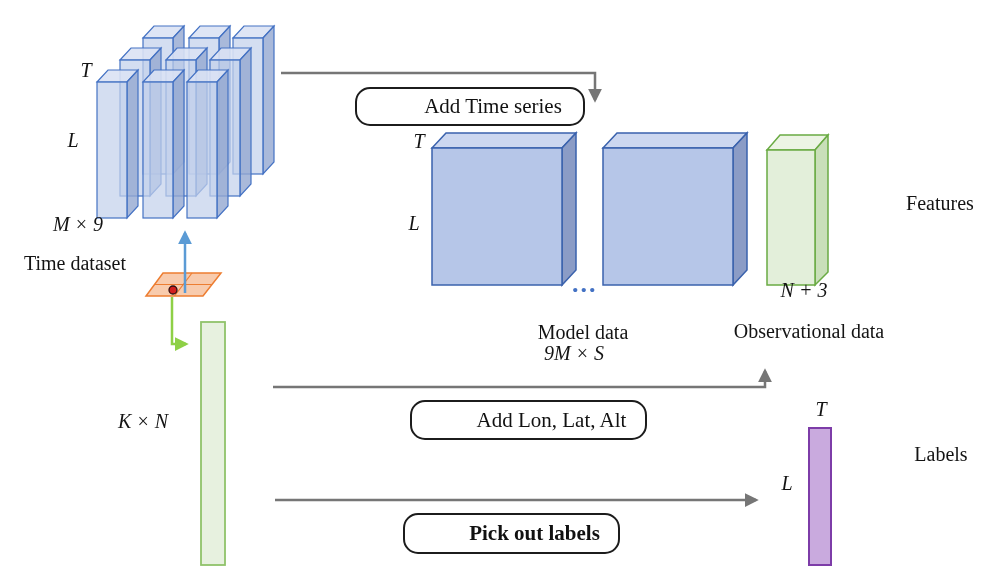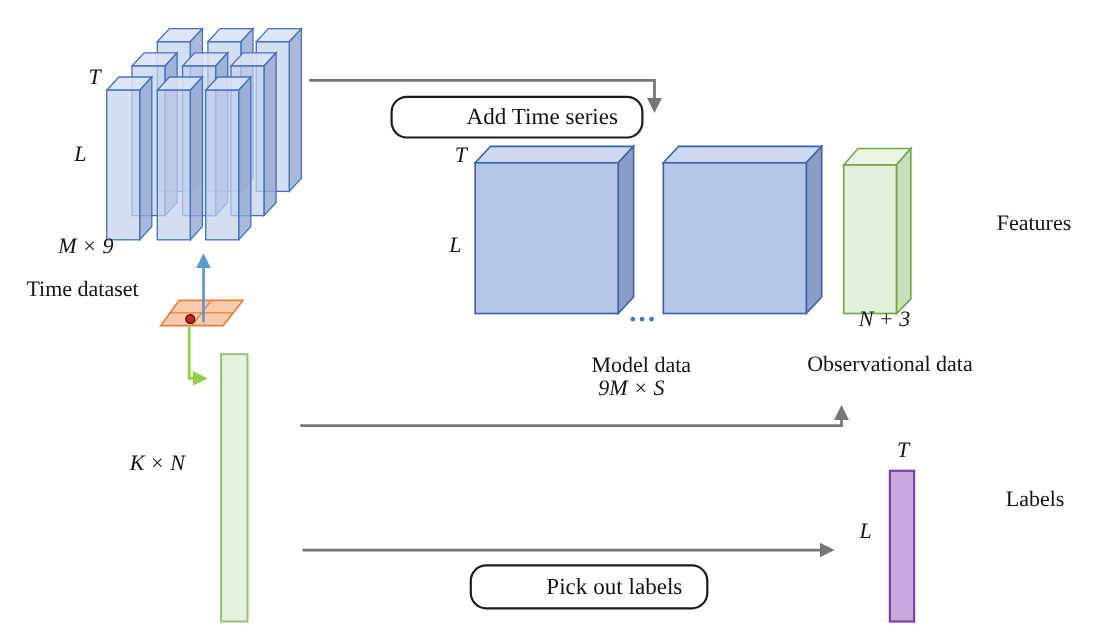--- a/index.html
+++ b/index.html
@@ -107,20 +107,21 @@
   <div class="lbl math" style="left:574px;top:307px;margin-top:46px;">9M × S</div>
   <div class="lbl" style="left:583px;top:332px;">Model data</div>
 
   <div class="lbl math" style="left:804px;top:290px;">N + 3</div>
   <div class="lbl" style="left:809px;top:331px;">Observational data</div>
 
   <div class="lbl" style="left:940px;top:203px;">Features</div>
 
   <div class="lbl math" style="left:104px;top:421px;margin-left:39px;">K × N</div>
 
+  <div class="opbox" style="left:410px;top:400px;width:187px;height:36px;">Add Lon, Lat, Alt</div>
 
-  <div class="opbox" style="left:427px;top:513px;width:167px;height:37px;">Pick out labels</div>
+  <div class="opbox" style="left:403px;top:513px;width:167px;height:37px;font-weight:bold;">Pick out labels</div>
 
   <div class="lbl math" style="left:821px;top:409px;">T</div>
   <div class="lbl math" style="left:787px;top:483px;">L</div>
   <div class="lbl" style="left:941px;top:454px;">Labels</div>
 
 </div>
 
 </body></html>

